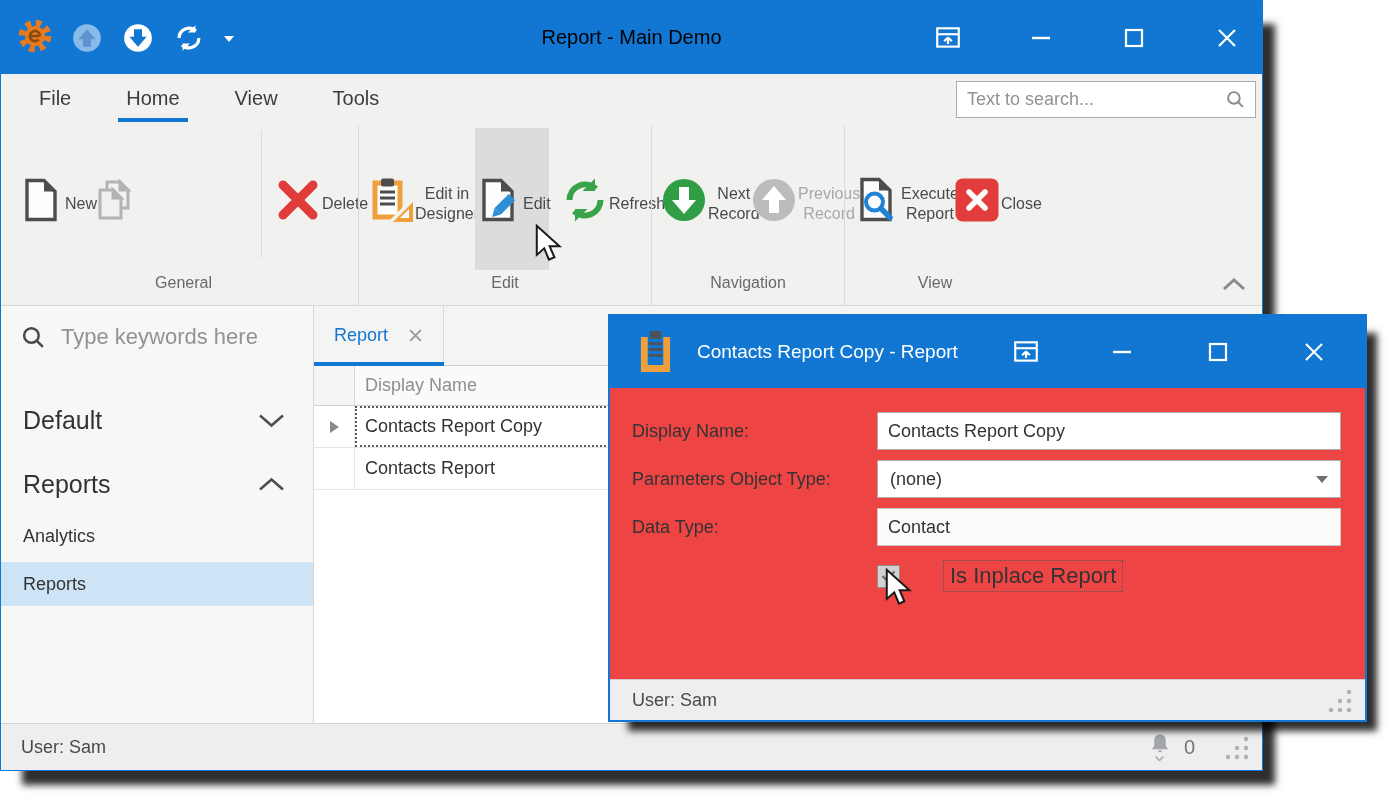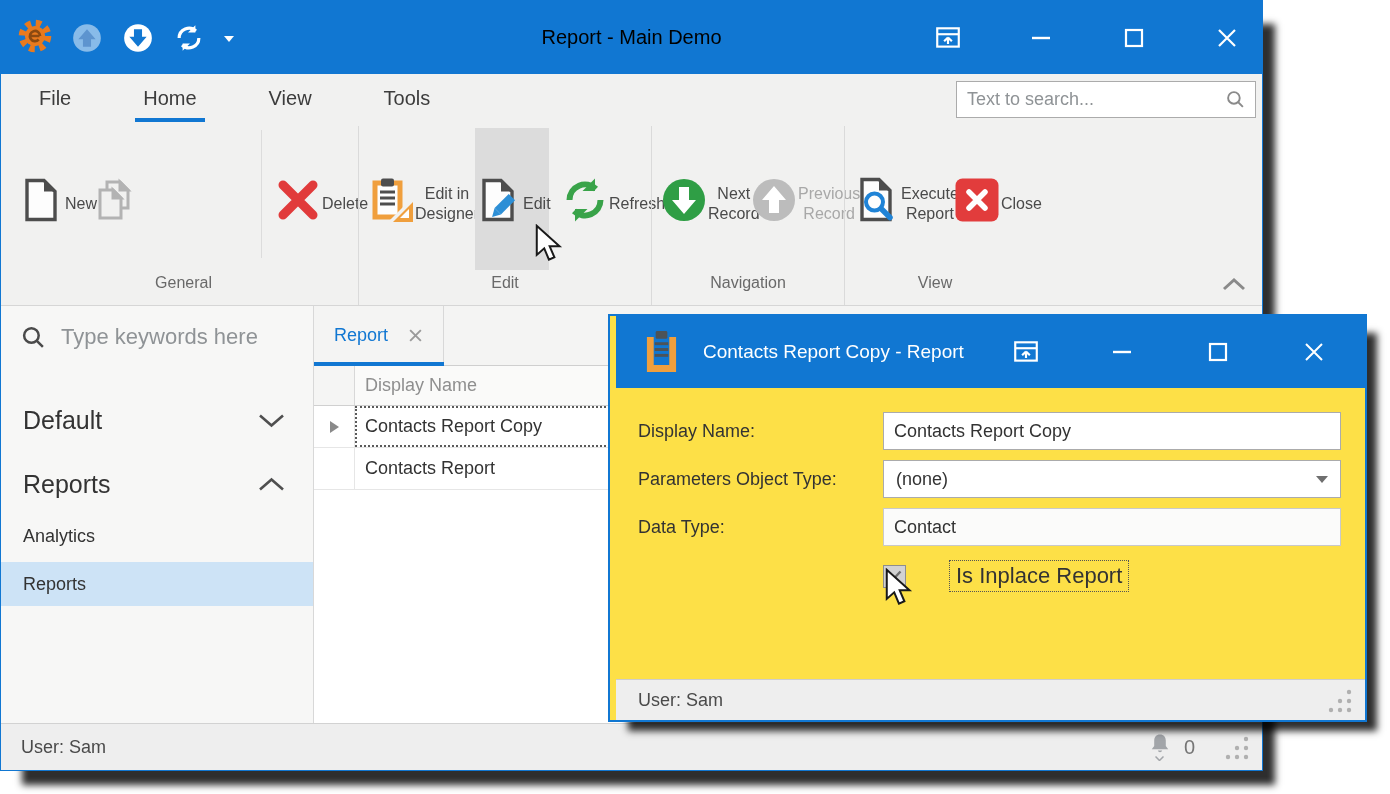--- a/index.html
+++ b/index.html
@@ -7,37 +7,37 @@
 
   
   .main-window{
     position:absolute; left:0; top:0; width:1263px; height:771px;
     border:1px solid #1177d2; background:#f1f1f0;
     box-shadow:17px 19px 7px -5px rgba(0,0,0,.82);
     display:flex; flex-direction:column; z-index:1;
   }
   .dialog{
     position:absolute; left:608px; top:314px; width:759px; height:408px;
-    border:2px solid #1177d2; background:#fde047;
+    border:2px solid #1177d2; background:#ef4444;
     box-shadow:15px 14px 7px -5px rgba(0,0,0,.82);
-    display:flex; flex-direction:column; z-index:5;padding-left:6px;
+    display:flex; flex-direction:column; z-index:5;
   }
 
   
   .titlebar{ height:73px; background:#1177d2; display:flex; align-items:center; padding:0 18px 0 16px; position:relative; flex:none; }
   .dlg-titlebar{ height:72px; background:#1177d2; display:flex; align-items:center; padding:0 20px 0 28px; flex:none; }
   .win-title{ position:absolute; left:50%; transform:translateX(-50%); color:#000000; font-size:20px; white-space:nowrap; }
   .dlg-title{ color:#fff; font-size:19px; margin-left:24px; white-space:nowrap; }
   .qat{ display:flex; align-items:center; gap:17px; }
   .caption-buttons{ margin-left:auto; display:flex; align-items:center; gap:59px; }
   .dlg-caption-buttons{ margin-left:auto; display:flex; align-items:center; gap:62px; margin-right:14px; }
   .cap-btn{ display:flex; align-items:center; justify-content:center; width:34px; height:34px; }
 
   
-  .ribbon-tabs{ height:52px; display:flex; align-items:center; gap:64px; padding-left:34px; position:relative; flex:none; }
+  .ribbon-tabs{ height:52px; display:flex; align-items:center; gap:47px; padding-left:34px; position:relative; flex:none; }
   .rtab{ font-size:20px; color:#3c3c3c; position:relative; padding:4px 4px 8px; }
   .rtab.active::after{ content:""; position:absolute; left:-4px; right:-4px; bottom:-4px; height:4px; background:#1177d2; }
   .ribbon-search{ position:absolute; right:6px; top:7px; width:300px; height:37px; background:#fff; border:1px solid #ababab; display:flex; align-items:center; padding:0 10px; }
   .ribbon-search input{ border:none; outline:none; flex:1; font-size:18px; color:#444; background:transparent; }
   .ribbon-search input::placeholder{ color:#8f9396; }
 
   .ribbon-body{ height:180px; display:flex; padding-left:8px; border-bottom:1px solid #d6d6d6; position:relative; flex:none; }
   .rgroup{ display:flex; flex-direction:column; }
   .rgroup + .rgroup{ border-left:1px solid #dadada; }
   .rbuttons{ flex:1; display:flex; align-items:flex-start; padding:2px 8px 0; gap:12px; }

